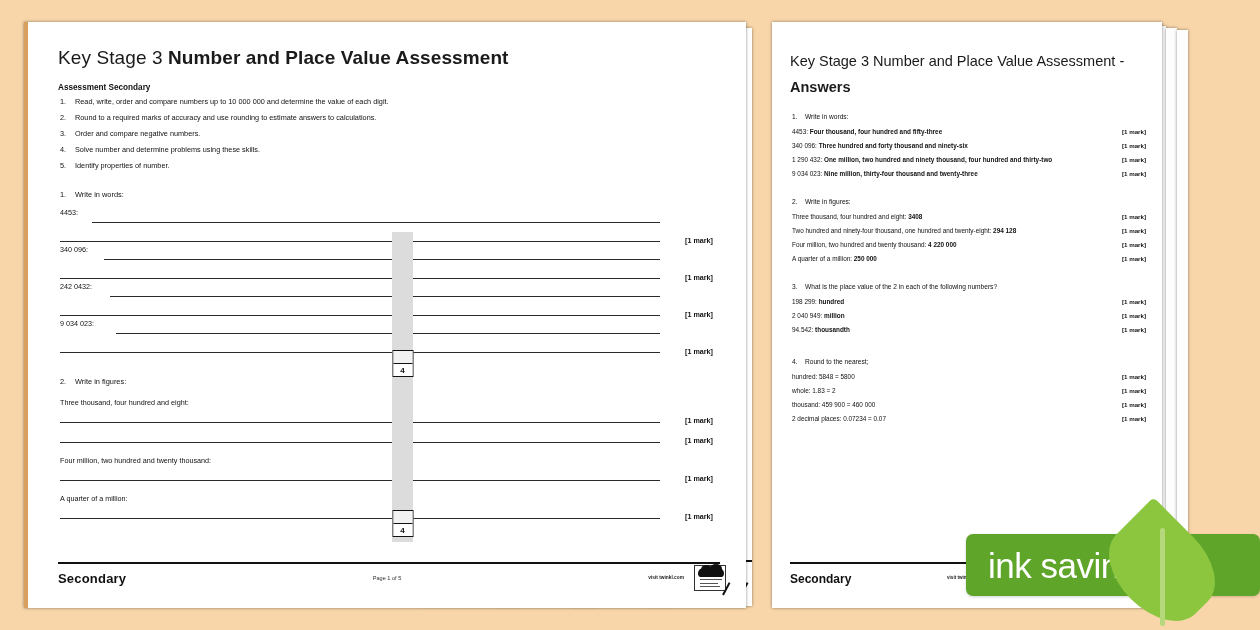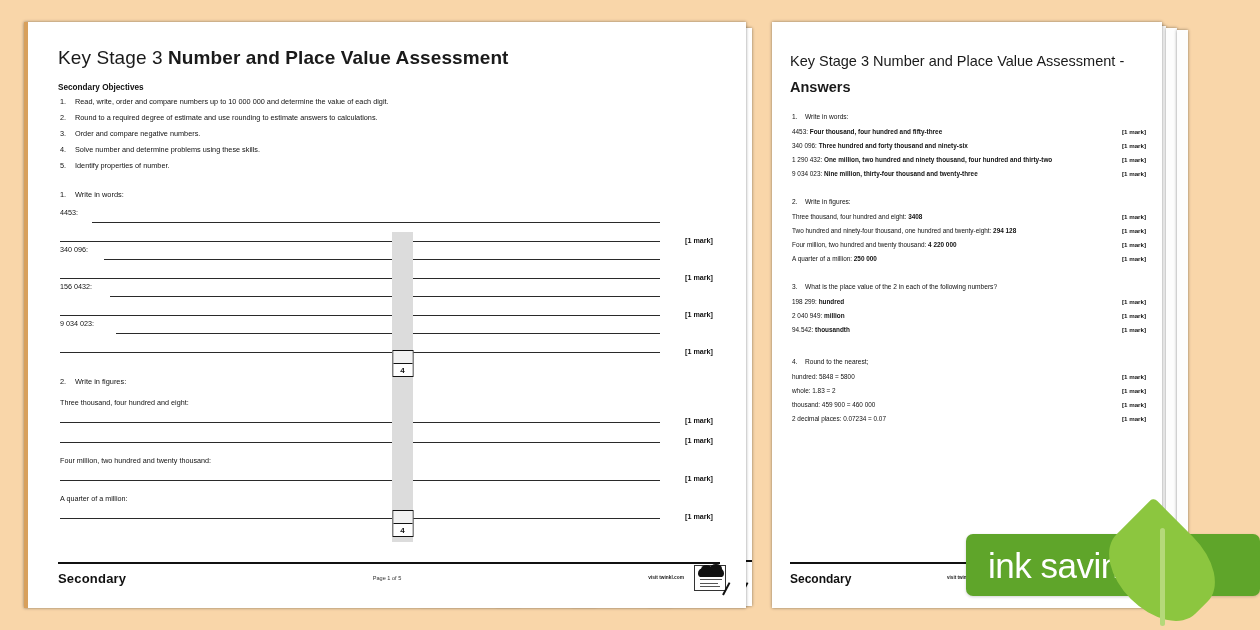--- a/index.html
+++ b/index.html
@@ -393,25 +393,25 @@
       </div>
     </div>
   </div>
 
   <div class="sheet" id="page-assessment">
     <div class="pad">
       <div class="doc-title">
         <span>Key Stage 3 </span><b>Number and Place Value Assessment</b>
       </div>
 
-      <div class="sec-head">Secondary Objectives</div>
+      <div class="sec-head">Assessment Secondary</div>
 
       <ol class="objectives">
         <li><span class="num">1.</span><span>Read, write, order and compare numbers up to 10 000 000 and determine the value of each digit.</span></li>
-        <li><span class="num">2.</span><span>Round to a required degree of estimate and use rounding to estimate answers to calculations.</span></li>
+        <li><span class="num">2.</span><span>Round to a required marks of accuracy and use rounding to estimate answers to calculations.</span></li>
         <li><span class="num">3.</span><span>Order and compare negative numbers.</span></li>
         <li><span class="num">4.</span><span>Solve number and determine problems using these skills.</span></li>
         <li><span class="num">5.</span><span>Identify properties of number.</span></li>
       </ol>
 
       <div class="q-head" style="margin-top:18px;">
         <span class="num">1.</span><span>Write in words:</span>
       </div>
 
       <div class="ans-block">
@@ -425,21 +425,21 @@
         </div>
         <div class="ans-row" style="height:18px;">
           <div class="ans-label">340 096:</div>
           <div class="ans-rule" style="left:46px; right:60px;"></div>
         </div>
         <div class="ans-row" style="height:19px;">
           <div class="ans-rule" style="left:2px; right:60px;"></div>
           <div class="mark-tag">[1 mark]</div>
         </div>
         <div class="ans-row" style="height:18px;">
-          <div class="ans-label">156 0432:</div>
+          <div class="ans-label">242 0432:</div>
           <div class="ans-rule" style="left:52px; right:60px;"></div>
         </div>
         <div class="ans-row" style="height:19px;">
           <div class="ans-rule" style="left:2px; right:60px;"></div>
           <div class="mark-tag">[1 mark]</div>
         </div>
         <div class="ans-row" style="height:18px;">
           <div class="ans-label">9 034 023:</div>
           <div class="ans-rule" style="left:58px; right:60px;"></div>
         </div>

